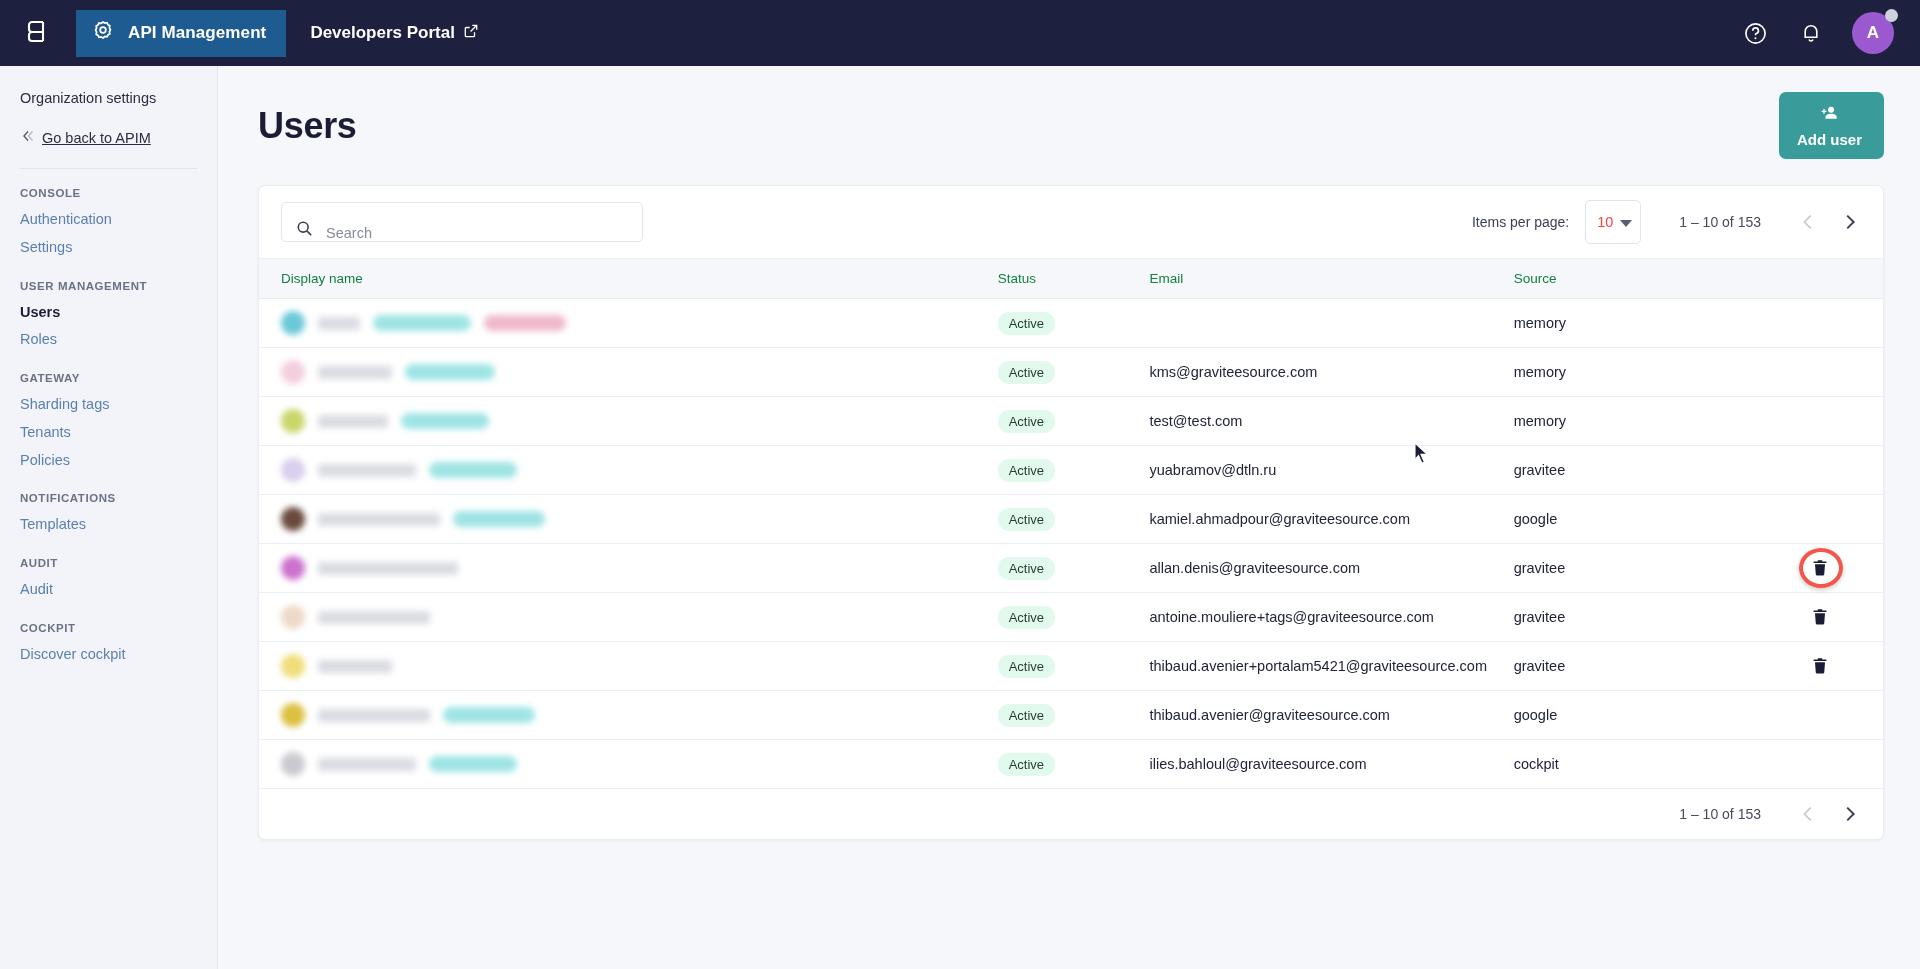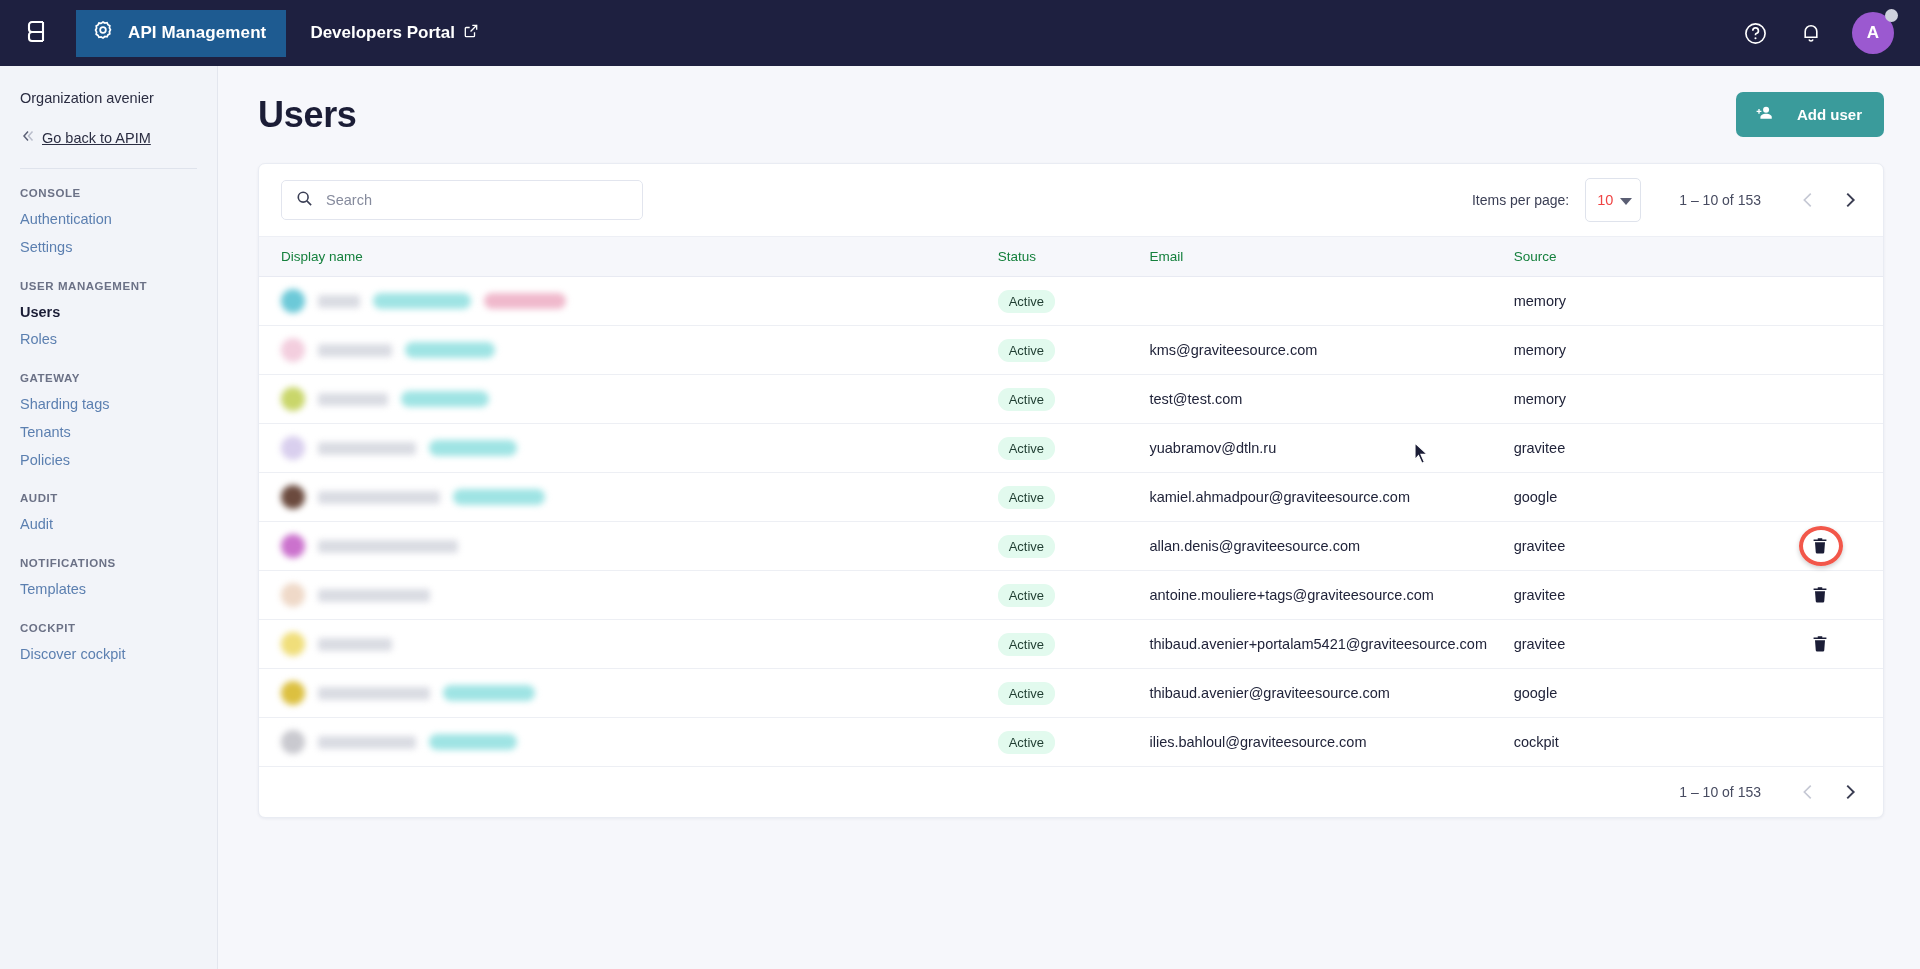--- a/index.html
+++ b/index.html
@@ -100,46 +100,47 @@
 
   
   .main { flex: 1; padding: 26px 36px 0 40px; overflow: hidden; }
   .main-head {
     display: flex; align-items: center;
     margin-bottom: 26px;
   }
   .page-title { font-size: 36px; font-weight: 700; color: #1b1d36; letter-spacing: -.3px; }
   .add-btn {
     margin-left: auto;
-    display: flex; align-items: center; gap: 23px;
+    display: flex; align-items: center; gap: 5px;
     background: #3a9b9b;
     color: #ffffff;
     border: none; border-radius: 7px;
     padding: 11px 22px 11px 18px;
     font-family: inherit;
     font-size: 15px; font-weight: 600;
     cursor: pointer;
+    flex-direction: column;
   }
 
   
   .card {
     background: #ffffff;
     border-radius: 7px;
     border: 1px solid #e9ecf3;
     box-shadow: 0 1px 3px rgba(25,30,60,.06);
     overflow: hidden;
   }
   .card-toolbar {
     display: flex; align-items: center;
     padding: 14px 22px 14px 22px;
   }
   .search-box {
     width: 362px; height: 40px;
     border: 1px solid #e2e5ee; border-radius: 5px;
-    display: flex; align-items: center; gap: 13px;
+    display: flex; align-items: flex-end; gap: 13px;
     padding: 0 14px;
   }
   .search-input {
     border: none; outline: none; flex: 1;
     font-family: inherit; font-size: 14.5px; color: #3b3f55;
     background: transparent;
   }
   .search-input::placeholder { color: #868b9d; }
 
   .paginator { margin-left: auto; display: flex; align-items: center; }
@@ -279,21 +280,21 @@
     <div class="avatar-wrap">
       <div class="avatar-main">A</div>
       <div class="avatar-dot"></div>
     </div>
   </div>
 </div>
 
 <div class="shell">
 
   <aside class="sidebar">
-    <div class="sb-title">Organization avenier</div>
+    <div class="sb-title">Organization settings</div>
 
     <div class="sb-back">
       <span>
         <svg width="16" height="16" viewBox="0 0 16 16" fill="none" stroke="#5c6076" stroke-width="1.5">
           <path d="M8 3.5L4 8l4 4.5"></path>
             <path d="M12.5 3.5L8.5 8l4 4.5" stroke="#b9bdcb"></path>
         </svg>
       </span>
       <span class="sb-back-label">Go back to APIM</span>
     </div>
@@ -311,26 +312,26 @@
         <div class="sb-item active">Users</div>
         <div class="sb-item">Roles</div>
       </div>
       <div class="sb-group">
         <div class="sb-head">GATEWAY</div>
         <div class="sb-item">Sharding tags</div>
         <div class="sb-item">Tenants</div>
         <div class="sb-item">Policies</div>
       </div>
       <div class="sb-group">
+        <div class="sb-head">NOTIFICATIONS</div>
+        <div class="sb-item">Templates</div>
+      </div>
+      <div class="sb-group">
         <div class="sb-head">AUDIT</div>
         <div class="sb-item">Audit</div>
-      </div>
-      <div class="sb-group">
-        <div class="sb-head">NOTIFICATIONS</div>
-        <div class="sb-item">Templates</div>
       </div>
       <div class="sb-group">
         <div class="sb-head">COCKPIT</div>
         <div class="sb-item">Discover cockpit</div>
       </div>
     </div>
   </aside>
 
   <main class="main">
     <div class="main-head">

